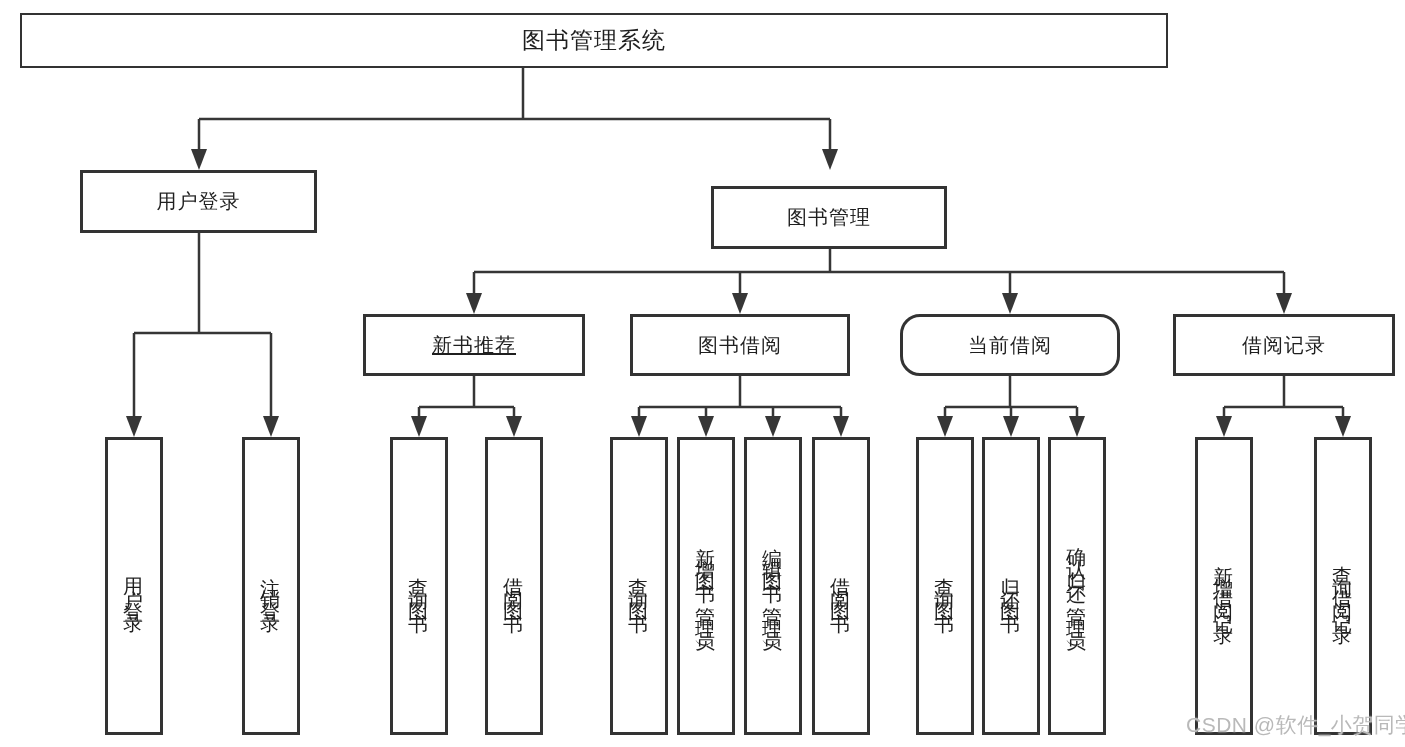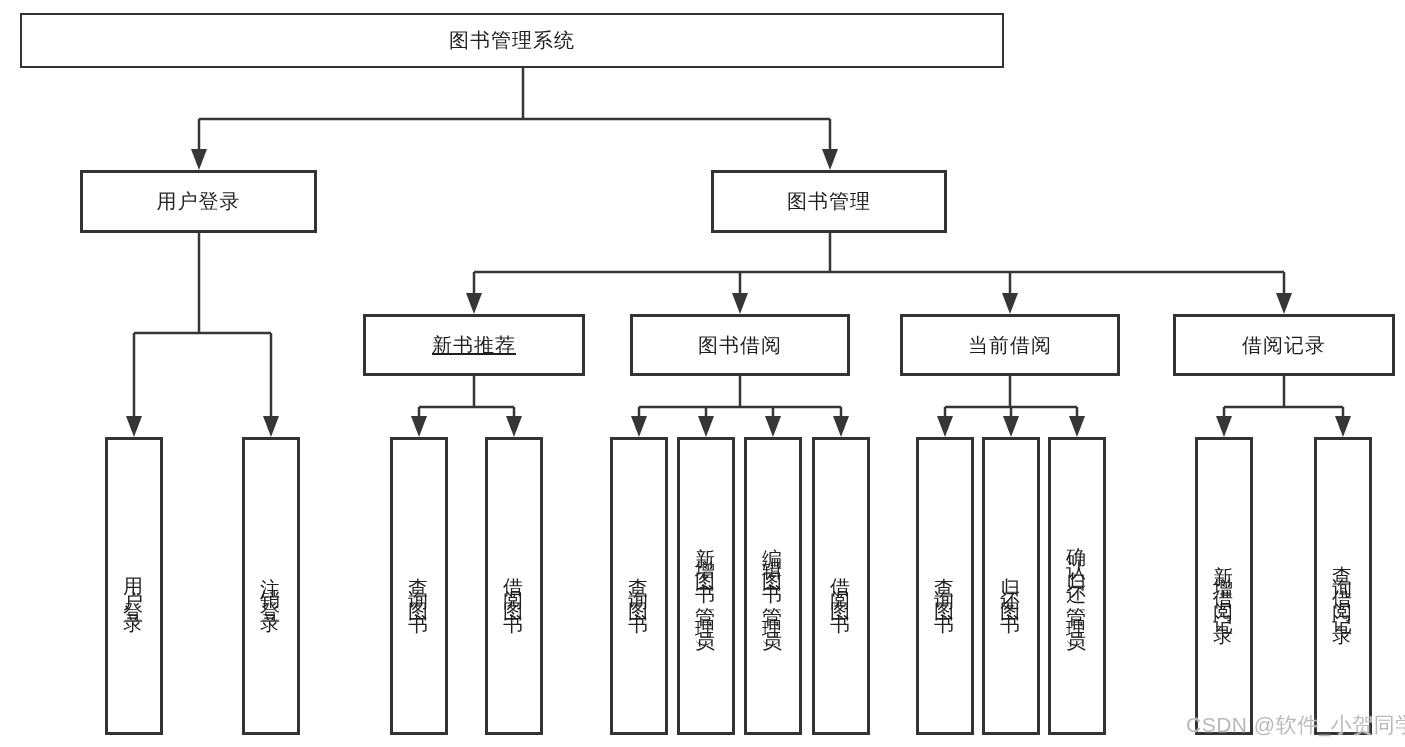--- a/index.html
+++ b/index.html
@@ -26,23 +26,23 @@
     display: flex;
     align-items: center;
     justify-content: center;
     z-index: 2;
     font-size: 20px;
     letter-spacing: 1px;
     white-space: nowrap;
   }
   .root {
     left: 20px; top: 13px;
-    width: 984px; height: 55px;
+    width: 1148px; height: 55px;
     border-width: 2px;
-    font-size: 20px;
+    font-size: 23px;
   }
   .lvl2 { top: 170px; height: 63px; }
   .lvl3 { top: 314px; height: 62px; }
   .leaf {
     top: 437px;
     width: 58px; height: 298px;
     writing-mode: vertical-rl;
     letter-spacing: 12px;
     font-size: 20px;
     white-space: normal;
@@ -90,25 +90,25 @@
         <polygon points="1011,437 1003,416 1019,416"></polygon>
         <polygon points="1077,437 1069,416 1085,416"></polygon>
         <polygon points="1224,437 1216,416 1232,416"></polygon>
         <polygon points="1343,437 1335,416 1351,416"></polygon>
       </g>
   </svg>
 
   <div class="node root">图书管理系统</div>
 
   <div class="node lvl2" style="left:80px;width:237px;">用户登录</div>
-  <div class="node lvl2" style="left:711px;width:236px;">图书管理</div>
+  <div class="node lvl2" style="left:711px;width:236px;margin-top:16px;">图书管理</div>
 
   <div class="node lvl3" style="left:363px;width:222px;text-decoration:underline;">新书推荐</div>
   <div class="node lvl3" style="left:630px;width:220px;text-align:center;">图书借阅</div>
-  <div class="node lvl3" style="left:900px;width:220px;">当前借阅</div>
+  <div class="node lvl3" style="left:900px;width:220px;border-radius:20px;">当前借阅</div>
   <div class="node lvl3" style="left:1173px;width:222px;">借阅记录</div>
 
   <div class="node leaf" style="left:105px;">用户登录</div>
   <div class="node leaf" style="left:242px;">注销登录</div>
 
   <div class="node leaf" style="left:390px;">查询图书</div>
   <div class="node leaf" style="left:485px;">借阅图书</div>
 
   <div class="node leaf" style="left:610px;">查询图书</div>
   <div class="node leaf" style="left:677px;">新增图书（管理员）</div>

